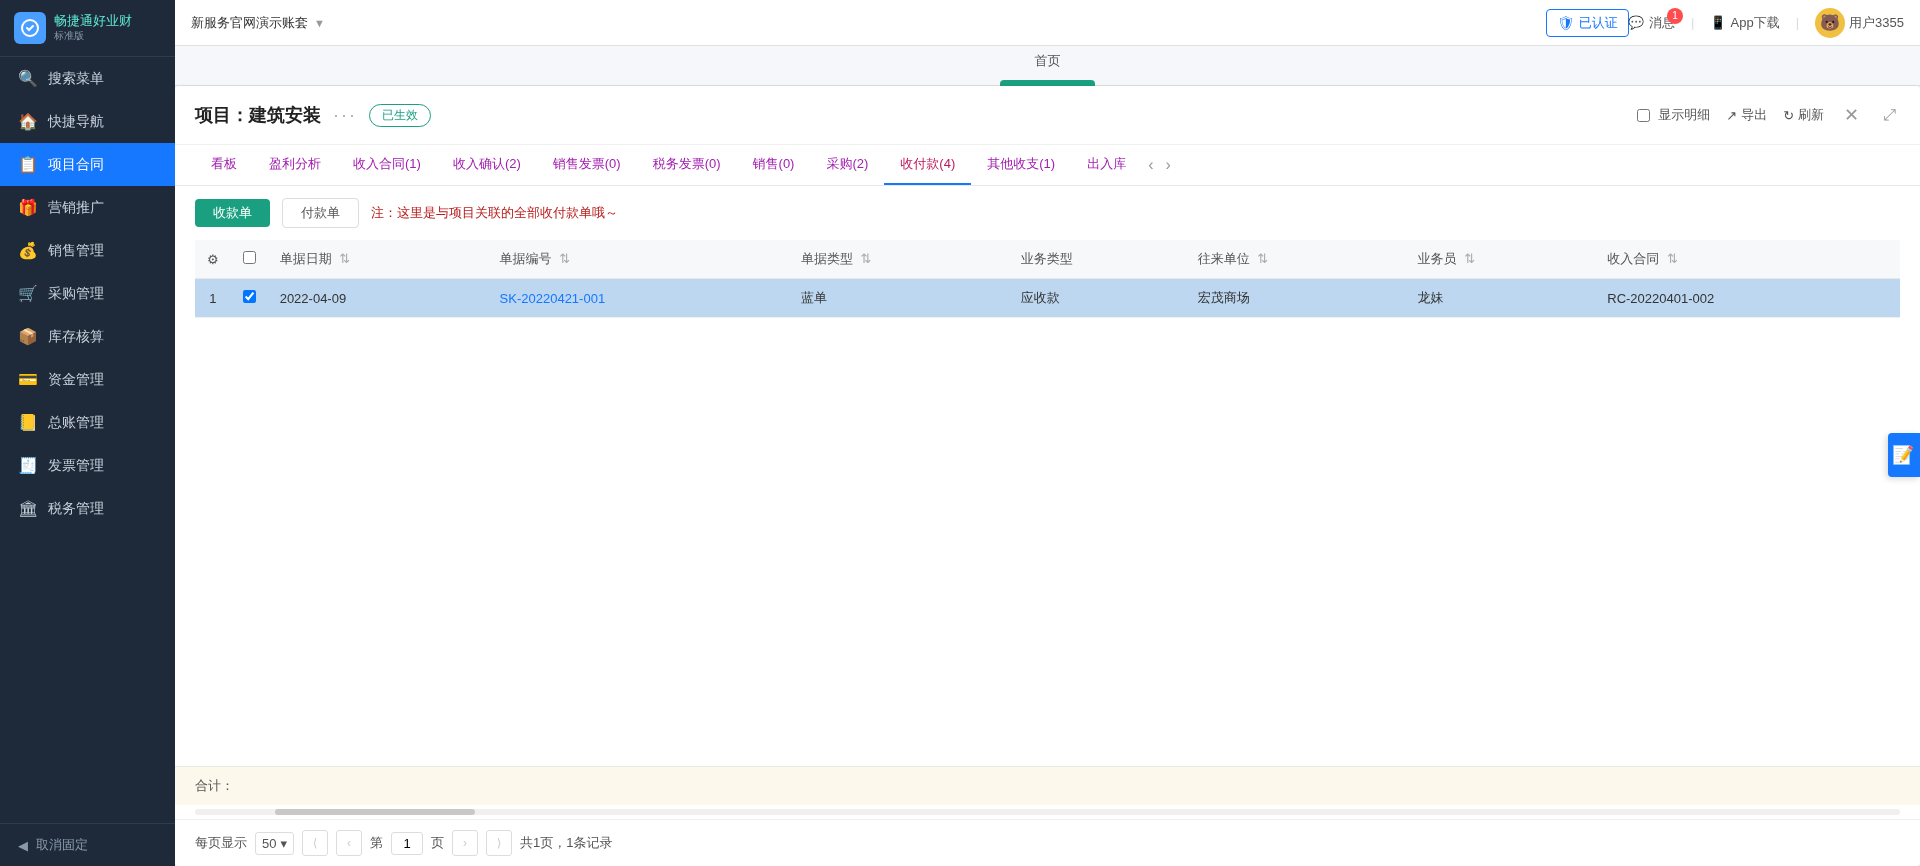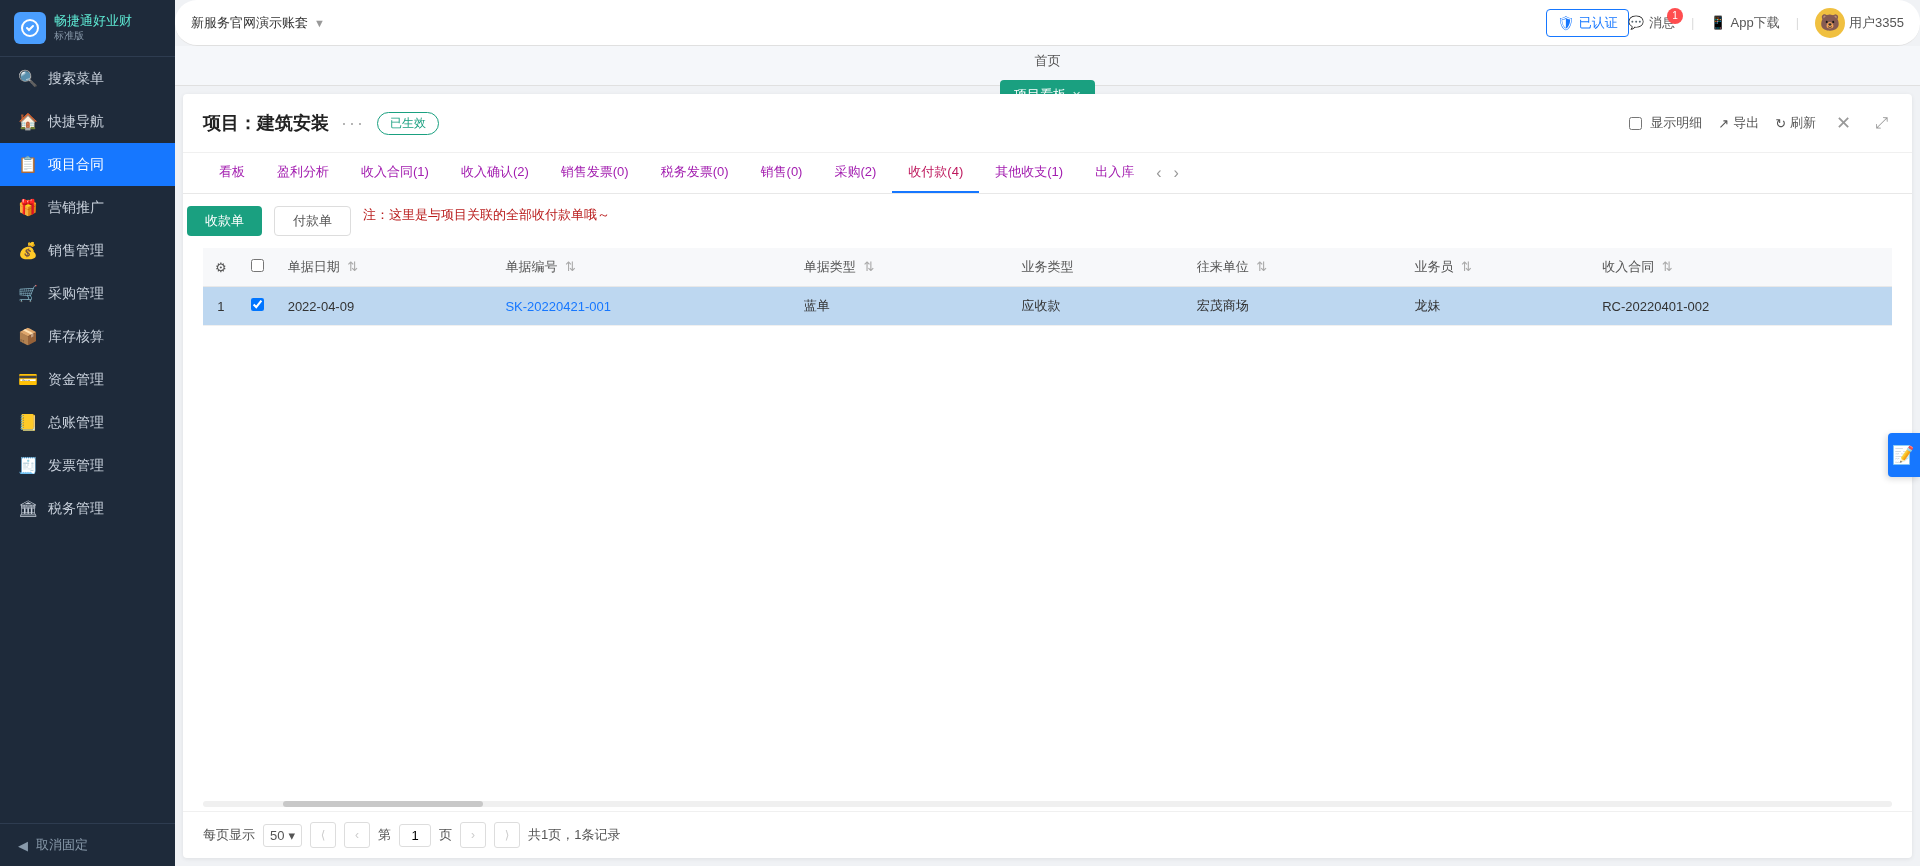--- a/index.html
+++ b/index.html
@@ -65,21 +65,20 @@
 
     
     .header {
       background: white;
       border-bottom: 1px solid #e0e0e0;
       display: flex;
       align-items: center;
       padding: 0 16px;
       height: 46px;
       flex-shrink: 0;
-      border-radius: 22px;
     }
     .header-account {
       display: flex; align-items: center; gap: 6px;
       font-size: 13px; color: #333; flex: 1;
     }
     .header-account-arrow { color: #999; font-size: 11px; }
     .header-certified {
       display: flex; align-items: center; gap: 4px;
       color: #1677ff; font-size: 13px;
       padding: 4px 10px;
@@ -127,21 +126,21 @@
     }
     .tab-item.active {
       background: #1aa080; color: white;
     }
     .tab-close { font-size: 11px; cursor: pointer; opacity: 0.8; }
     .tab-home { color: #555; }
 
     
     .content {
       flex: 1; overflow: hidden; display: flex; flex-direction: column;
-      background: white; margin: 8px; border-radius: 4px;
+      background: white; border-radius: 4px;
       box-shadow: 0 1px 4px rgba(0,0,0,0.08);
     }
 
     
     .project-header {
       display: flex; align-items: center; padding: 14px 20px;
       border-bottom: 1px solid #f0f0f0; gap: 12px; flex-shrink: 0;
     }
     .project-more { color: #aaa; cursor: pointer; font-size: 18px; letter-spacing: 2px; }
     .project-status {
@@ -163,21 +162,21 @@
     .nav-tabs::-webkit-scrollbar { display: none; }
     .nav-tab {
       padding: 10px 16px; font-size: 13px; color: #a21caf; cursor: pointer;
       border-bottom: 2px solid transparent; white-space: nowrap; flex-shrink: 0;
     }
     .nav-tab.active { color: #be185d; border-bottom-color: #1677ff; font-weight: 500; }
     .nav-arrow { padding: 0 6px; color: #999; cursor: pointer; font-size: 16px; flex-shrink: 0; }
 
     
     .sub-tabs {
-      display: flex; padding: 12px 4px; gap: 12px; flex-shrink: 0;
+      display: flex; align-items: center; padding: 12px 20px; gap: 12px; flex-shrink: 0;
     }
     .sub-tab-btn {
       padding: 5px 18px; border-radius: 4px; font-size: 13px; cursor: pointer; border: none; outline: none;
     }
     .sub-tab-btn.active { background: #1aa080; color: white; }
     .sub-tab-btn.inactive { background: white; color: #555; border: 1px solid #ddd; }
     .sub-tab-note { color: #b91c1c; font-size: 13px; }
 
     
     .table-wrap { flex: 1; overflow: auto; padding: 0 20px; }
@@ -450,20 +449,23 @@
             <td>蓝单</td>
             <td>应收款</td>
             <td>宏茂商场</td>
             <td>龙妹</td>
             <td>RC-20220401-002</td>
           </tr>
         </tbody>
       </table>
     </div>
 
+    <div class="table-footer">
+      <span>合计：</span>
+    </div>
 
     <div class="scroll-row">
       <div class="scroll-track">
         <div class="scroll-thumb"></div>
       </div>
     </div>
 
     <div class="pagination">
       <span>每页显示</span>
       <div class="page-size-select">

